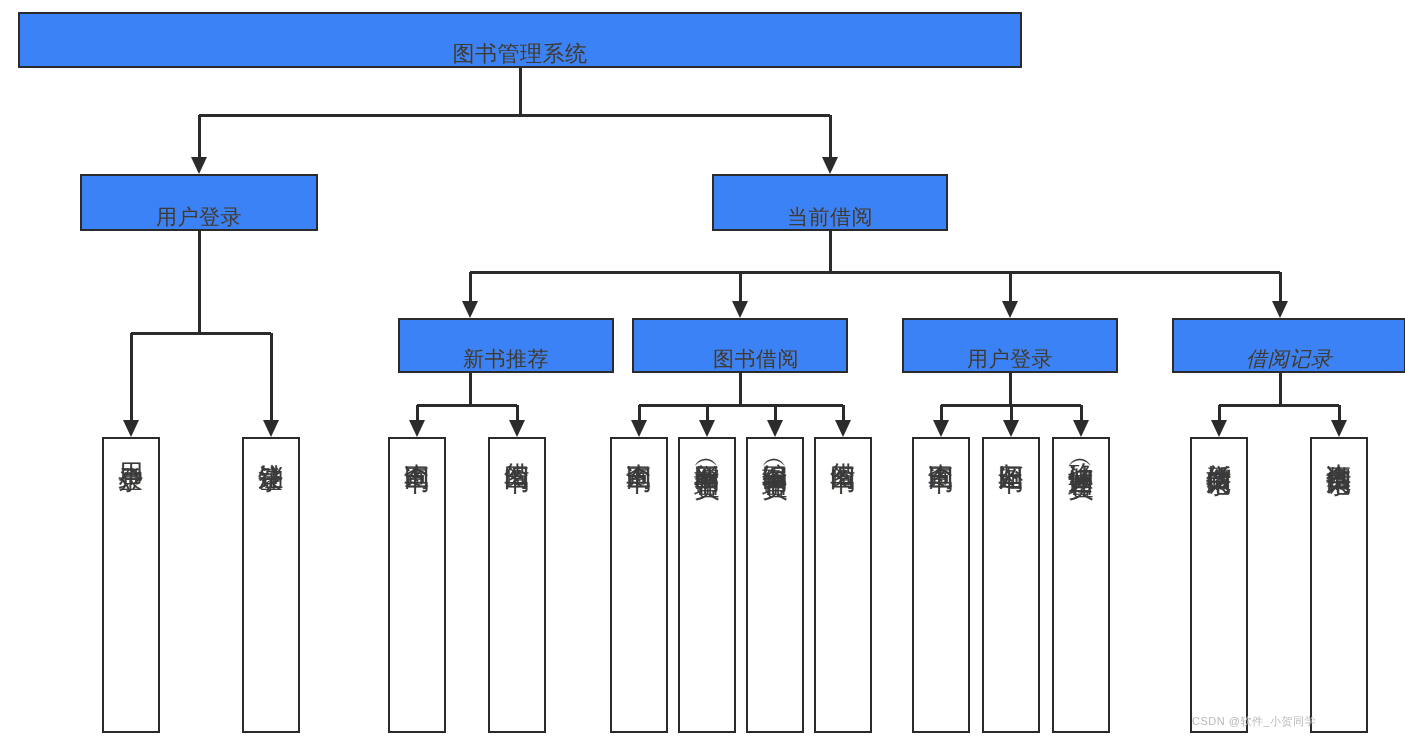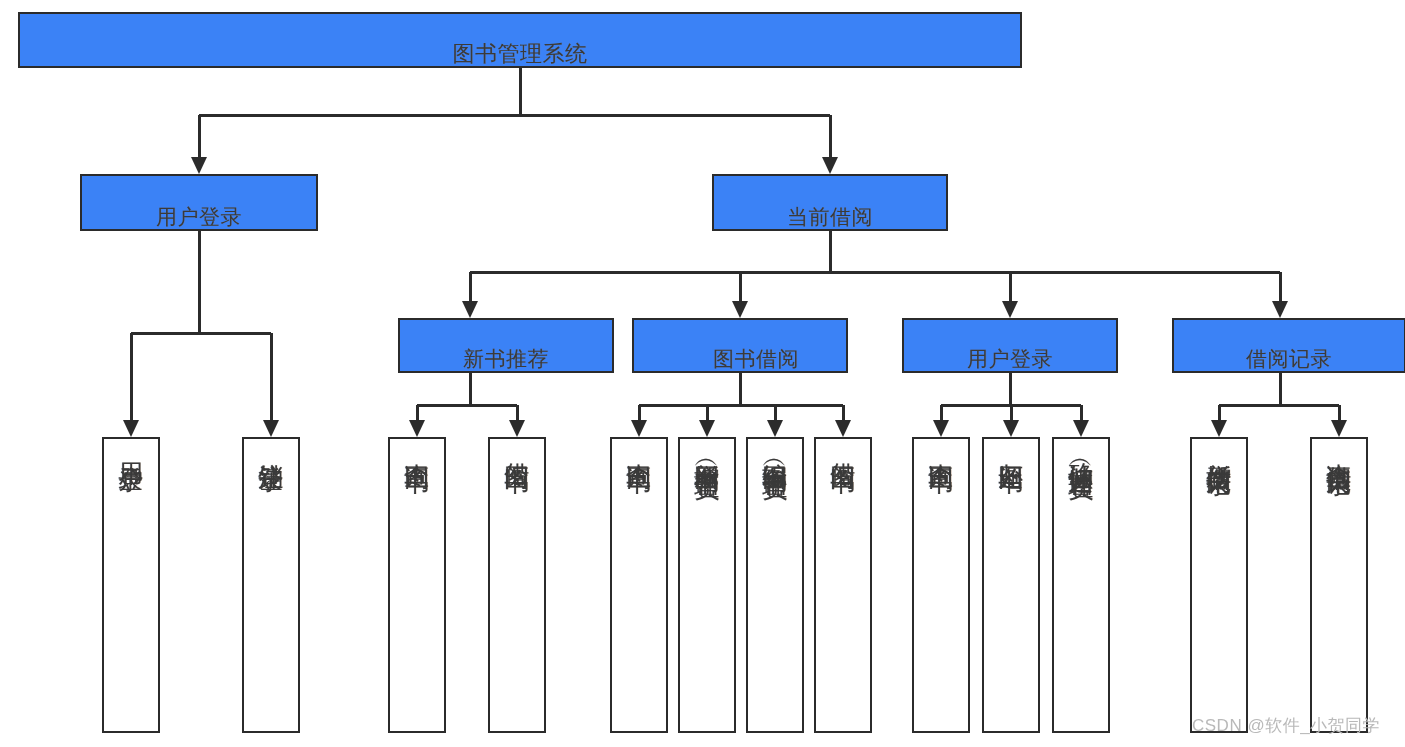--- a/index.html
+++ b/index.html
@@ -74,21 +74,21 @@
     height: 0;
     border-left: 8px solid transparent;
     border-right: 8px solid transparent;
     border-top: 17px solid #2b2b2b;
   }
 
   
   #watermark {
     position: absolute;
     color: #b9b9b9;
-    font-size: 17px;
+    font-size: 11px;
     white-space: nowrap;
     letter-spacing: 0.5px;
   }
 </style>
 </head>
 <body>
 
 <div id="canvas">
 
   <div class="node root" style="left: 18px; top: 12px; width: 1004px; height: 56px;">
@@ -104,21 +104,21 @@
 
   <div class="node" style="left: 362px; top: 318px; width: 216px; height: 55px; margin-left: 36px;">
     <span class="node-label">新书推荐</span>
   </div>
   <div class="node" style="left: 632px; top: 318px; width: 216px; height: 55px; padding-left: 32px;">
     <span class="node-label">图书借阅</span>
   </div>
   <div class="node" style="left: 902px; top: 318px; width: 216px; height: 55px;">
     <span class="node-label">用户登录</span>
   </div>
-  <div class="node" style="left: 1172px; top: 318px; width: 234px; height: 55px;">
+  <div class="node" style="left: 1172px; top: 318px; width: 234px; height: 55px; font-style: italic;">
     <span class="node-label">借阅记录</span>
   </div>
 
   <div class="leaf" style="left: 102px; top: 437px; width: 58px; height: 296px;">
     <span class="leaf-label">用户登录</span>
   </div>
   <div class="leaf" style="left: 242px; top: 437px; width: 58px; height: 296px;">
     <span class="leaf-label">注销登录</span>
   </div>
   <div class="leaf" style="left: 388px; top: 437px; width: 58px; height: 296px;">

